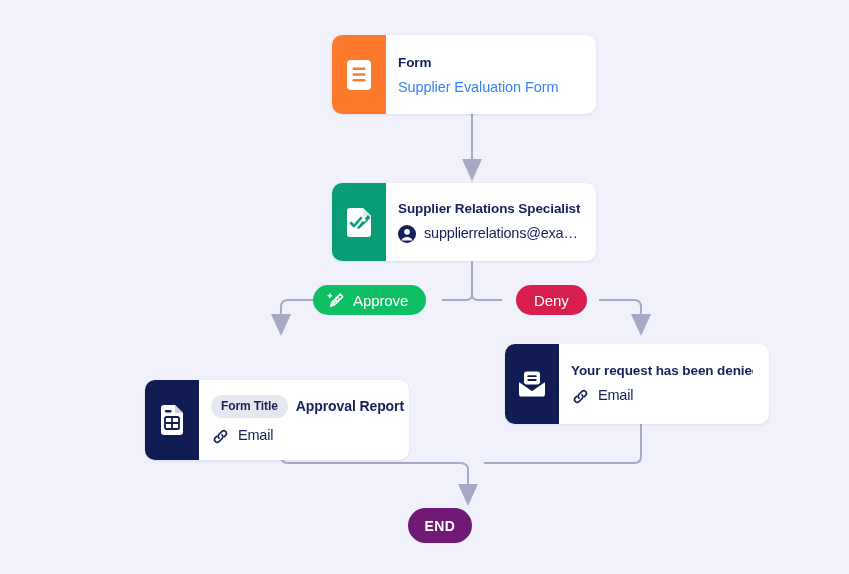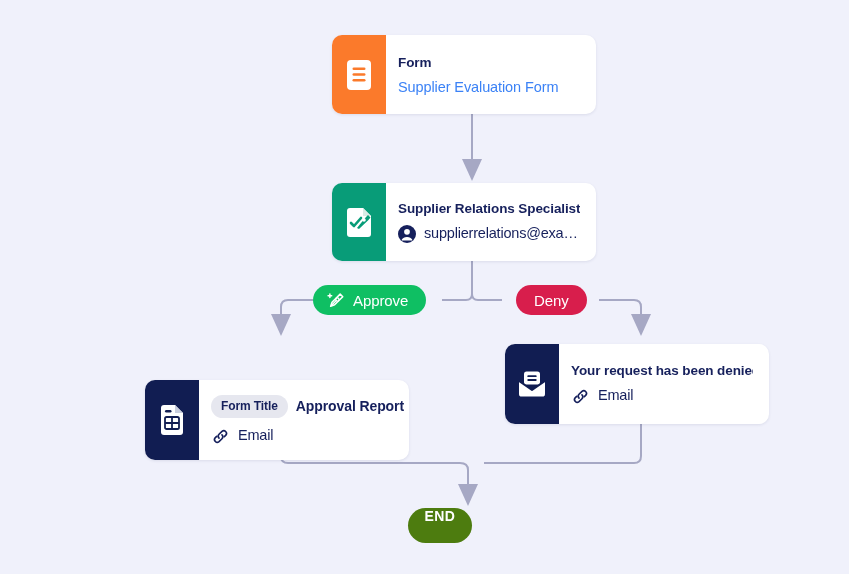--- a/index.html
+++ b/index.html
@@ -148,24 +148,24 @@
     background: #d81e4c;
   }
 
   
   #node-end {
     position: absolute;
     left: 408px;
     top: 508px;
     width: 64px;
     height: 35px;
-    background: #4d7c0f;
+    background: #701a75;
     border-radius: 18px;
     display: flex;
-    align-items: flex-start;
+    align-items: center;
     justify-content: center;
     color: #ffffff;
     font-size: 14px;
     font-weight: bold;
     letter-spacing: 0.4px;
     z-index: 4;
   }
 
   .icon-svg { display: block; }
 </style>

